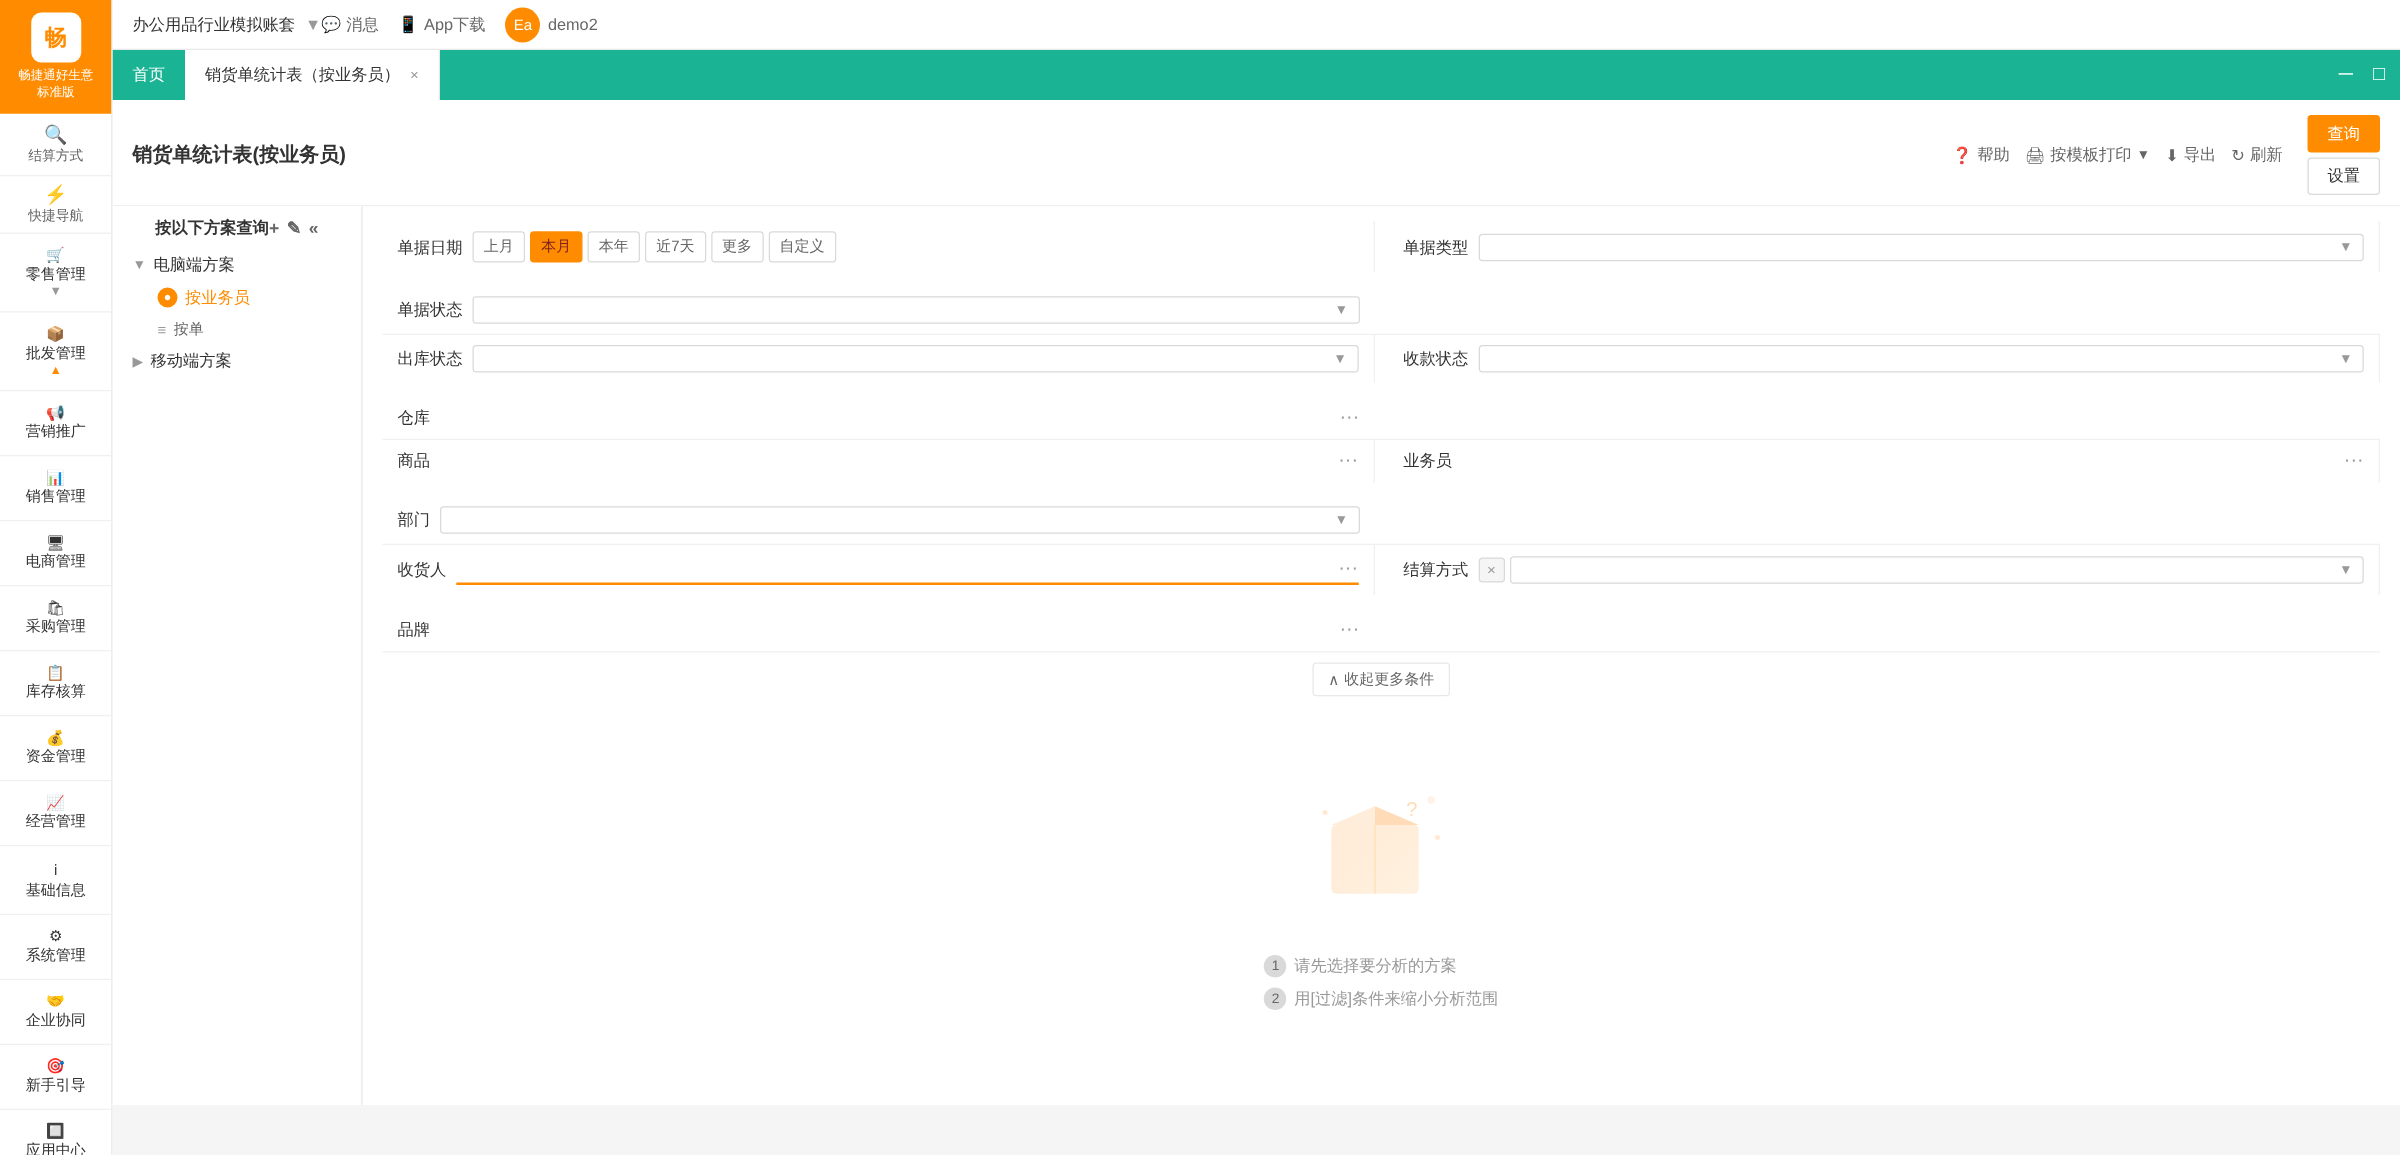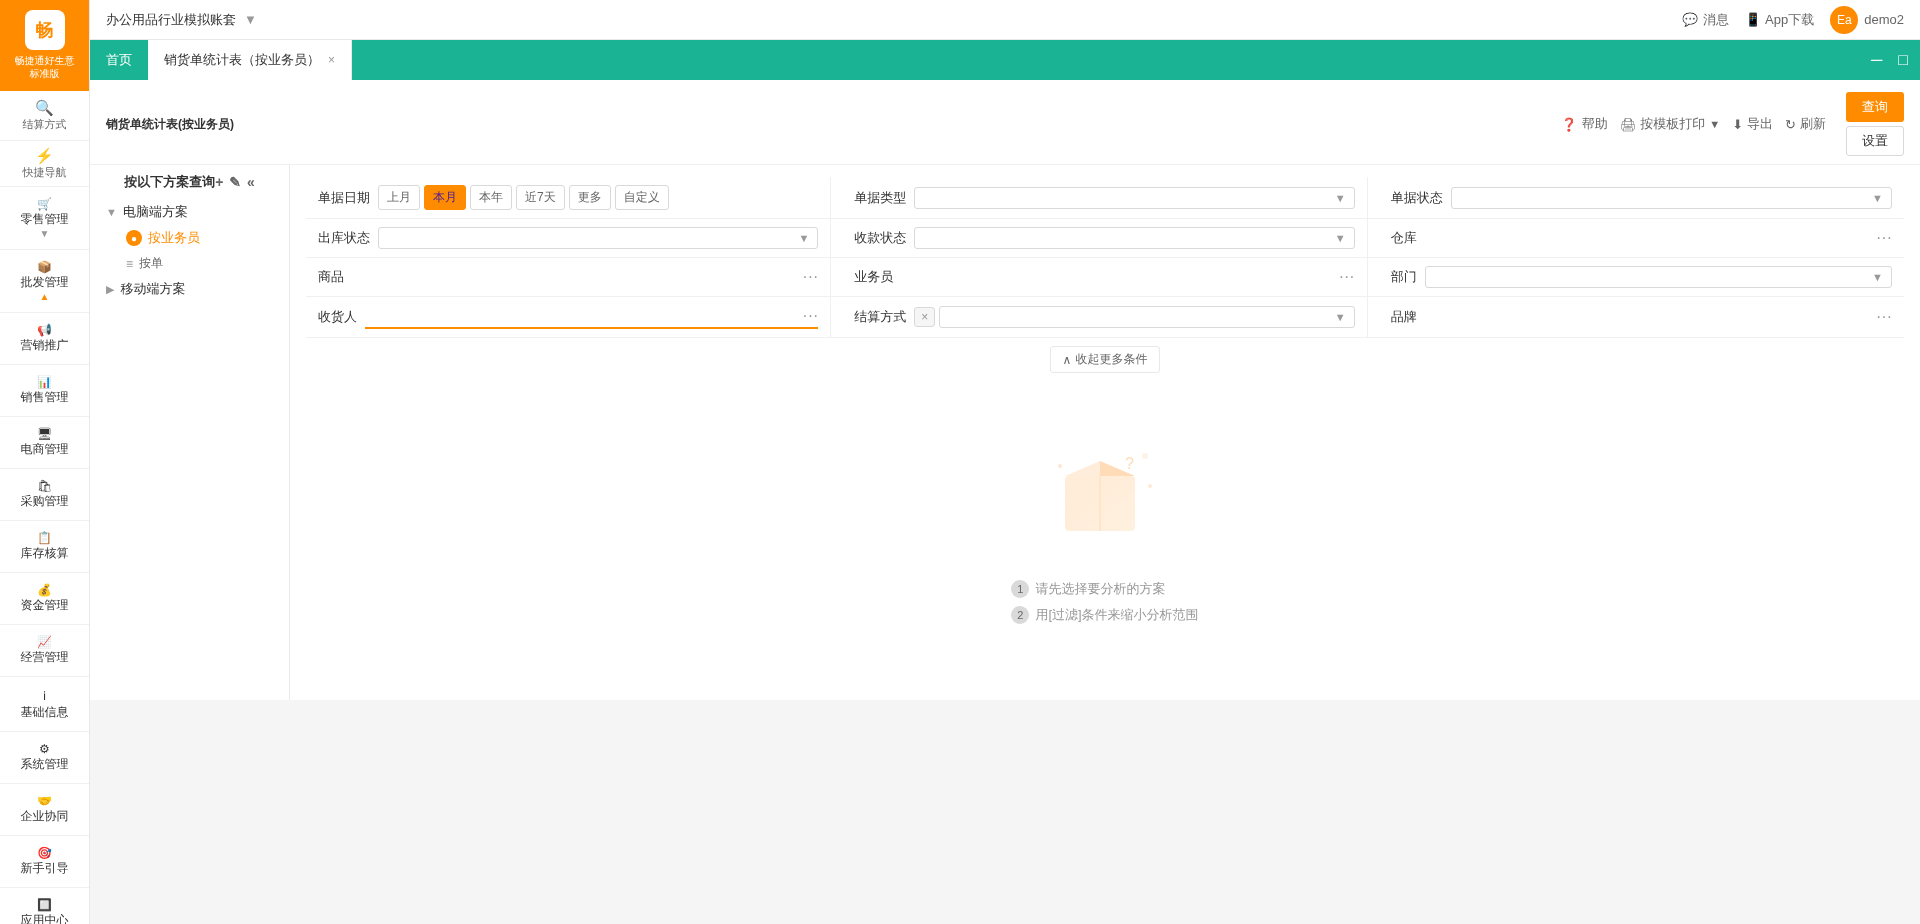--- a/index.html
+++ b/index.html
@@ -11,41 +11,41 @@
     .sidebar-logo .logo-icon { width: 40px; height: 40px; background: #fff; border-radius: 8px; display: flex; align-items: center; justify-content: center; margin-bottom: 4px; }
     .sidebar-logo .logo-icon span { color: #ff8c00; font-size: 18px; font-weight: bold; }
     .sidebar-search { width: 100%; padding: 8px 5px; border-bottom: 1px solid #f0f0f0; display: flex; flex-direction: column; align-items: center; color: #666; font-size: 11px; cursor: pointer; }
     .sidebar-nav { width: 100%; padding: 6px 5px; display: flex; flex-direction: column; align-items: center; color: #666; font-size: 11px; cursor: pointer; border-bottom: 1px solid #f0f0f0; }
     .sidebar-item { width: 100%; padding: 10px 5px; display: flex; flex-direction: column; align-items: center; color: #333; font-size: 12px; cursor: pointer; border-bottom: 1px solid #f0f0f0; }
 
     
     .main { flex: 1; display: flex; flex-direction: column; overflow: hidden; }
 
     
-    .top-header { height: 40px; background: #fff; display: flex; align-items: center; justify-content: space-between; padding: 0 16px; border-bottom: 1px solid #e8e8e8; flex-shrink: 0; }
+    .top-header { height: 40px; background: #fff; display: flex; align-items: center; justify-content: flex-start; padding: 0 16px; border-bottom: 1px solid #e8e8e8; flex-shrink: 0; }
     .top-header-left { display: flex; align-items: center; gap: 8px; color: #333; font-size: 13px; }
     .top-header-right { display: flex; align-items: center; gap: 16px; color: #666; font-size: 13px; }
     .top-header-right .user-avatar { width: 28px; height: 28px; border-radius: 50%; background: #ff8c00; display: flex; align-items: center; justify-content: center; color: #fff; font-size: 12px; overflow: hidden; }
     .header-btn { display: flex; align-items: center; gap: 4px; cursor: pointer; }
 
     
     .tab-bar { height: 40px; background: #1ab394; display: flex; align-items: center; padding: 0; flex-shrink: 0; }
     .tab-home { padding: 0 16px; height: 100%; display: flex; align-items: center; color: #fff; font-size: 13px; cursor: pointer; }
     .tab-item { height: 100%; display: flex; align-items: center; background: #fff; padding: 0 16px; font-size: 13px; color: #333; gap: 8px; cursor: pointer; border-right: 1px solid #e8e8e8; }
     .tab-item .tab-close { color: #999; font-size: 12px; cursor: pointer; }
     .tab-expand { margin-left: auto; margin-right: 8px; display: flex; gap: 8px; }
     .tab-expand-btn { color: #fff; cursor: pointer; font-size: 16px; padding: 4px; }
 
     
     .page-content { flex: 1; overflow: auto; background: #f5f5f5; }
     .page-inner { background: #fff; margin: 0; padding: 0; }
 
     
     .page-title-bar { padding: 12px 16px 8px; display: flex; align-items: center; justify-content: space-between; border-bottom: 1px solid #f0f0f0; }
-    .page-title { font-size: 12px; font-weight: bold; color: #333; }
+    .page-title { font-size: 16px; font-weight: bold; color: #333; }
     .page-actions { display: flex; align-items: center; gap: 12px; color: #666; font-size: 13px; }
     .page-actions span { display: flex; align-items: center; gap: 4px; cursor: pointer; }
     .btn-orange { background: #ff8c00; color: #fff; border: none; padding: 6px 16px; border-radius: 3px; cursor: pointer; font-size: 13px; }
     .btn-white { background: #fff; color: #333; border: 1px solid #d9d9d9; padding: 5px 14px; border-radius: 3px; cursor: pointer; font-size: 13px; }
 
     
     .content-layout { display: flex; height: calc(100% - 80px); }
 
     
     .left-panel { width: 200px; border-right: 1px solid #e8e8e8; padding: 8px; flex-shrink: 0; background: #fff; }
@@ -55,34 +55,34 @@
     .tree-item { padding: 4px 8px; display: flex; align-items: center; gap: 6px; cursor: pointer; border-radius: 3px; color: #333; font-size: 13px; }
     .tree-item.active { color: #ff8c00; }
     .tree-item .tree-icon { width: 16px; height: 16px; border-radius: 50%; background: #ff8c00; display: flex; align-items: center; justify-content: center; color: #fff; font-size: 10px; flex-shrink: 0; }
     .tree-item .tree-label { flex: 1; }
     .tree-child { padding-left: 20px; }
     .tree-sub { padding: 4px 8px; display: flex; align-items: center; gap: 6px; cursor: pointer; border-radius: 3px; color: #666; font-size: 12px; }
 
     
     .right-panel { flex: 1; padding: 12px 16px; overflow: auto; }
     .date-btn { padding: 3px 8px; border: 1px solid #d9d9d9; border-radius: 3px; cursor: pointer; font-size: 12px; color: #666; background: #fff; }
-    .date-btn.active { background: #ff8c00; color: #4c1d95; border-color: #ff8c00; }
+    .date-btn.active { background: #ff8c00; color: #7f1d1d; border-color: #ff8c00; }
     .tag-close { display: inline-flex; align-items: center; gap: 4px; background: #f5f5f5; border: 1px solid #d9d9d9; border-radius: 3px; padding: 2px 6px; font-size: 12px; color: #666; }
     .tag-close .x { cursor: pointer; color: #999; }
 
     .collapse-btn { display: flex; align-items: center; justify-content: center; margin: 8px 0; }
     .collapse-btn button { background: #fff; border: 1px solid #e8e8e8; padding: 4px 12px; border-radius: 3px; cursor: pointer; font-size: 12px; color: #666; display: flex; align-items: center; gap: 4px; }
 
     
     .empty-state { display: flex; flex-direction: column; align-items: center; justify-content: center; padding: 60px 20px; color: #999; }
     .empty-steps { list-style: none; text-align: left; }
     .empty-steps li { padding: 4px 0; font-size: 13px; color: #999; display: flex; align-items: center; gap: 6px; }
     .empty-steps li .num { width: 18px; height: 18px; border-radius: 50%; background: #d9d9d9; display: flex; align-items: center; justify-content: center; font-size: 11px; color: #666; flex-shrink: 0; }
 
-    .filter-section { display: grid; grid-template-columns: 1fr 1fr 1fr; gap: 11px; border-bottom: 1px solid #f0f0f0; }
+    .filter-section { display: grid; grid-template-columns: 1fr 1fr; gap: 11px; border-bottom: 1px solid #f0f0f0; }
     .filter-cell { display: flex; align-items: center; padding: 8px 12px; border-right: 1px solid #f0f0f0; gap: 8px; }
     .filter-cell:last-child { border-right: none; }
     .fc-label { color: #333; font-size: 13px; white-space: nowrap; }
     .fc-value { flex: 1; display: flex; align-items: center; justify-content: space-between; border: 1px solid #d9d9d9; border-radius: 3px; padding: 4px 8px; background: #fff; cursor: pointer; min-width: 0; }
     .fc-placeholder { color: #bbb; font-size: 13px; flex: 1; }
     .fc-arrow { color: #999; font-size: 11px; }
     .fc-dots { color: #999; font-size: 16px; cursor: pointer; }
   </style>
 </head>
 <body>

